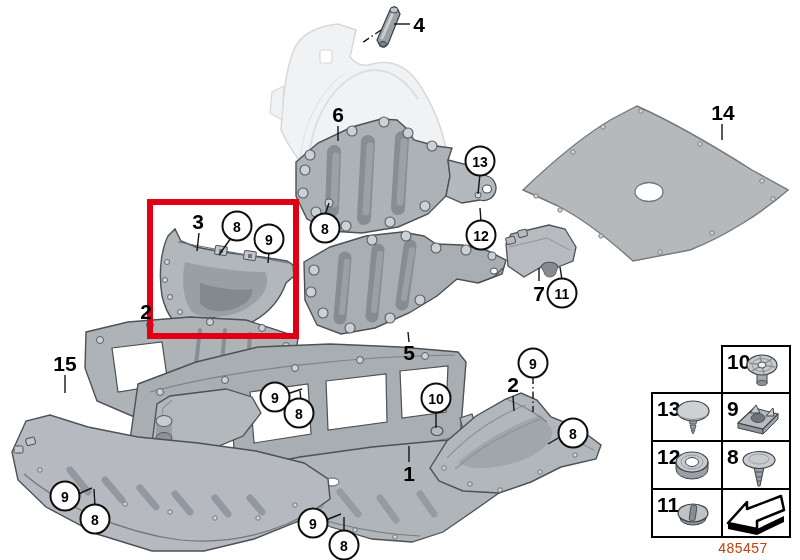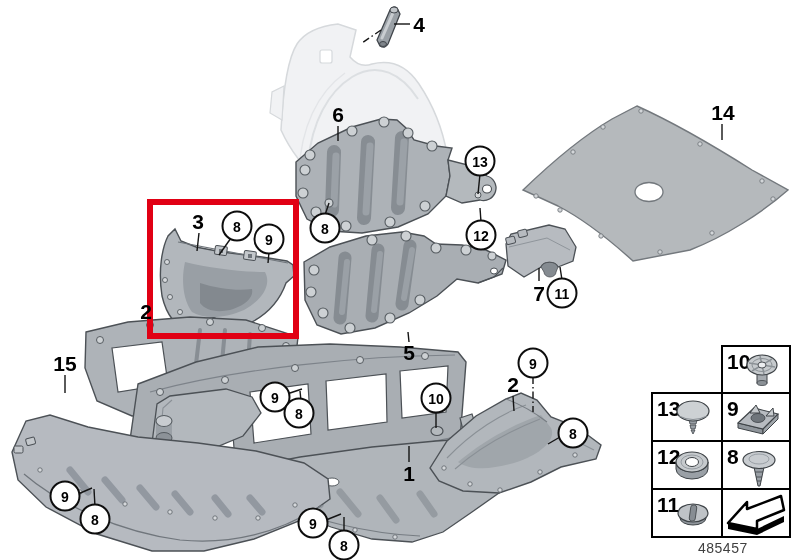--- a/index.html
+++ b/index.html
@@ -7,22 +7,22 @@
          font-family:"Liberation Sans",sans-serif;}
   .art{position:absolute;left:0;top:0;z-index:1;}
   .hlbox{position:absolute;z-index:2;box-sizing:border-box;border:6px solid #e10014;background:transparent;}
   .lbl{position:absolute;z-index:3;transform:translate(-50%,-50%);
        font-weight:bold;font-size:21px;color:#000;line-height:1;white-space:nowrap;}
   .co{position:absolute;z-index:3;width:27px;height:27px;border:2px solid #0d0d0d;border-radius:50%;
       background:#fff;transform:translate(-50%,-50%);display:flex;align-items:center;justify-content:center;
       font-weight:bold;font-size:14px;color:#000;}
   .legend{position:absolute;left:651px;top:345px;z-index:3;}
   .legend text{font-family:"Liberation Sans",sans-serif;font-weight:bold;font-size:21px;fill:#000;}
-  .sheetnum{position:absolute;left:698px;top:540px;width:90px;z-index:3;text-align:left;
-            font-size:14px;color:#404040;letter-spacing:.5px;}
+  .sheetnum{position:absolute;left:698px;top:540px;width:90px;z-index:3;text-align:center;
+            font-size:14px;color:#c2410c;letter-spacing:.5px;}
 </style>
 </head>
 <body>
 
 <div class="stage">
 
   <svg class="art" width="800" height="560" viewBox="0 0 800 560">
 
     <g>
       <path d="M281,130 C283,92 288,58 297,44 C305,32 320,26 338,24 L356,30 L350,57

